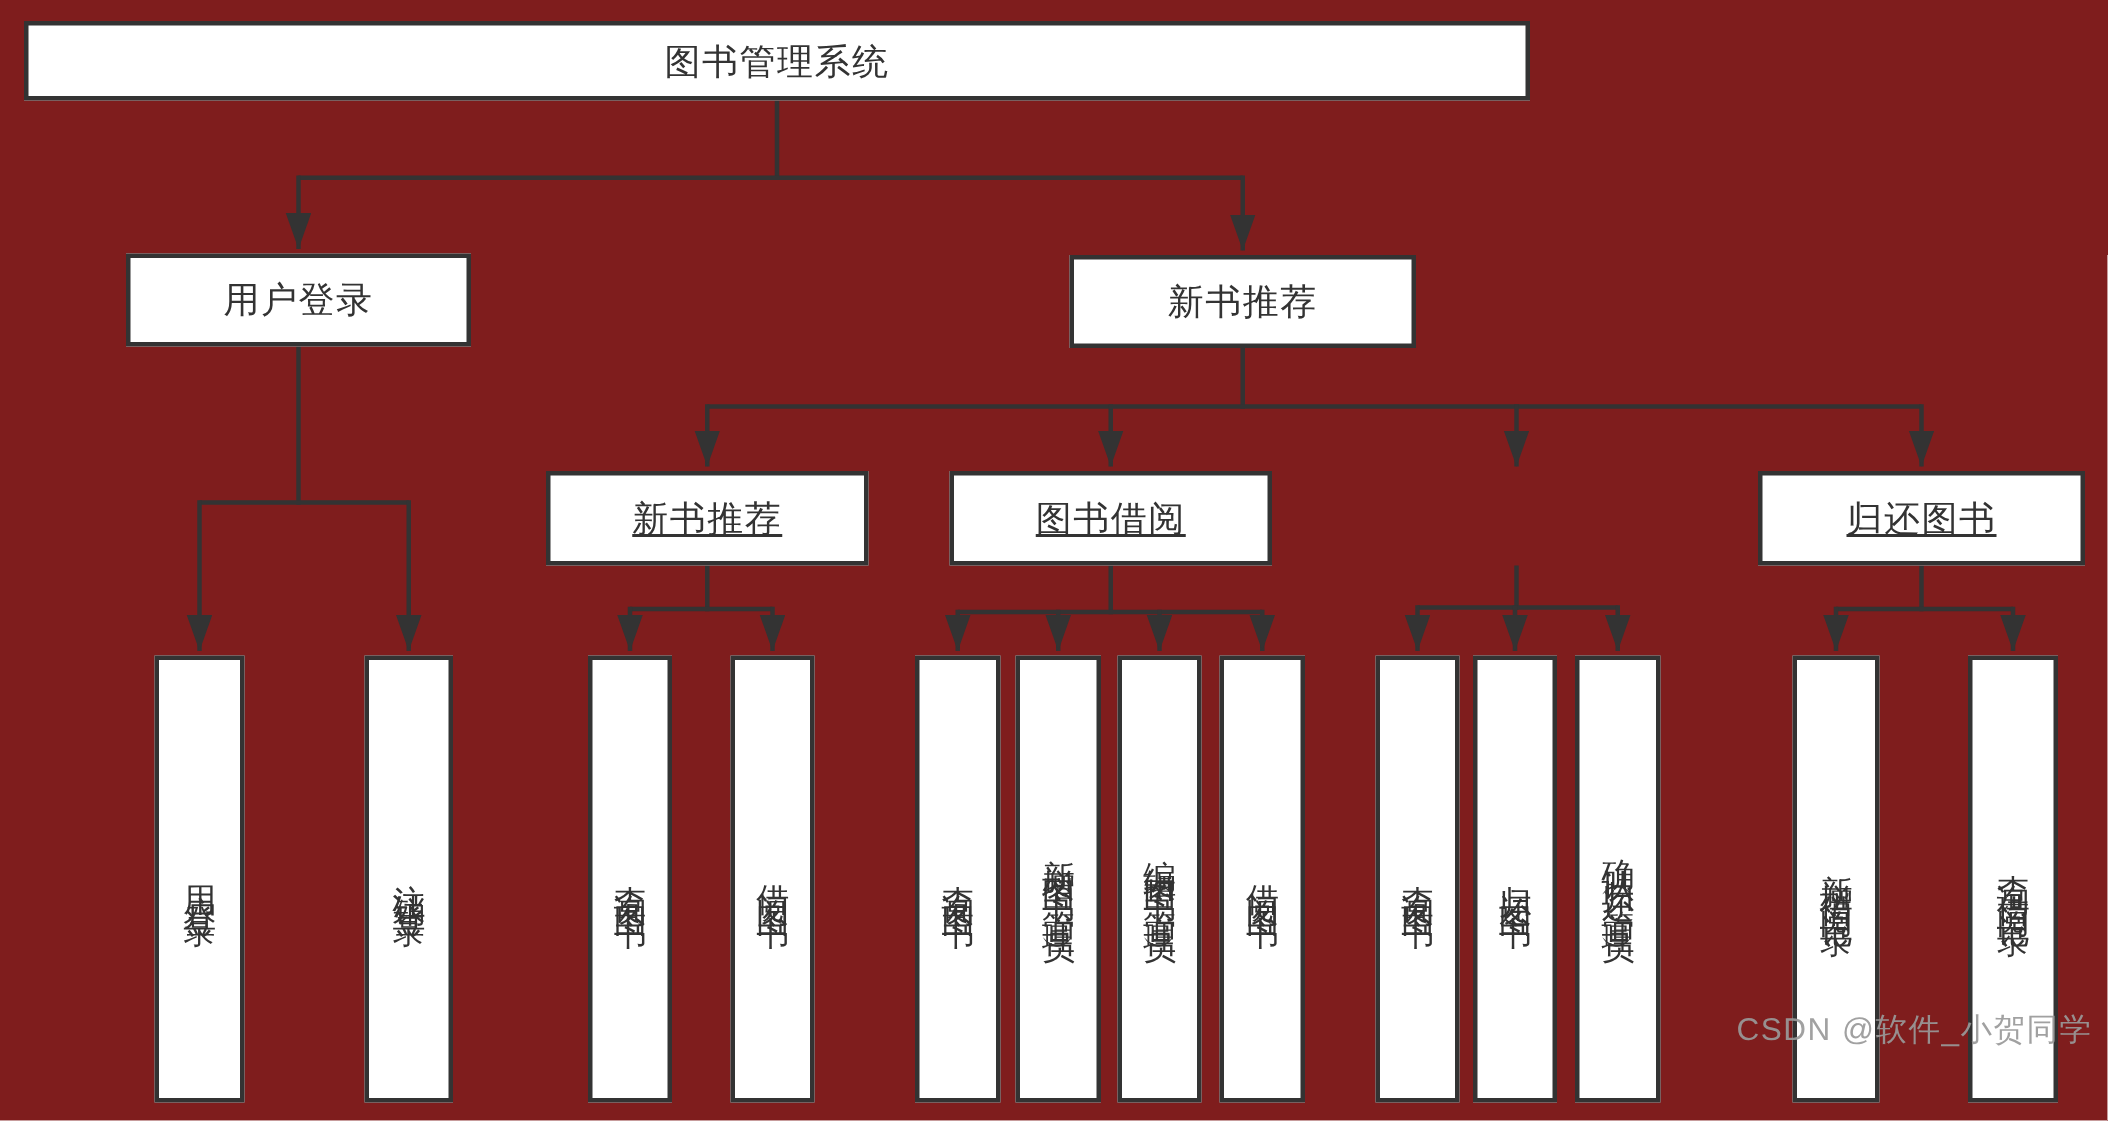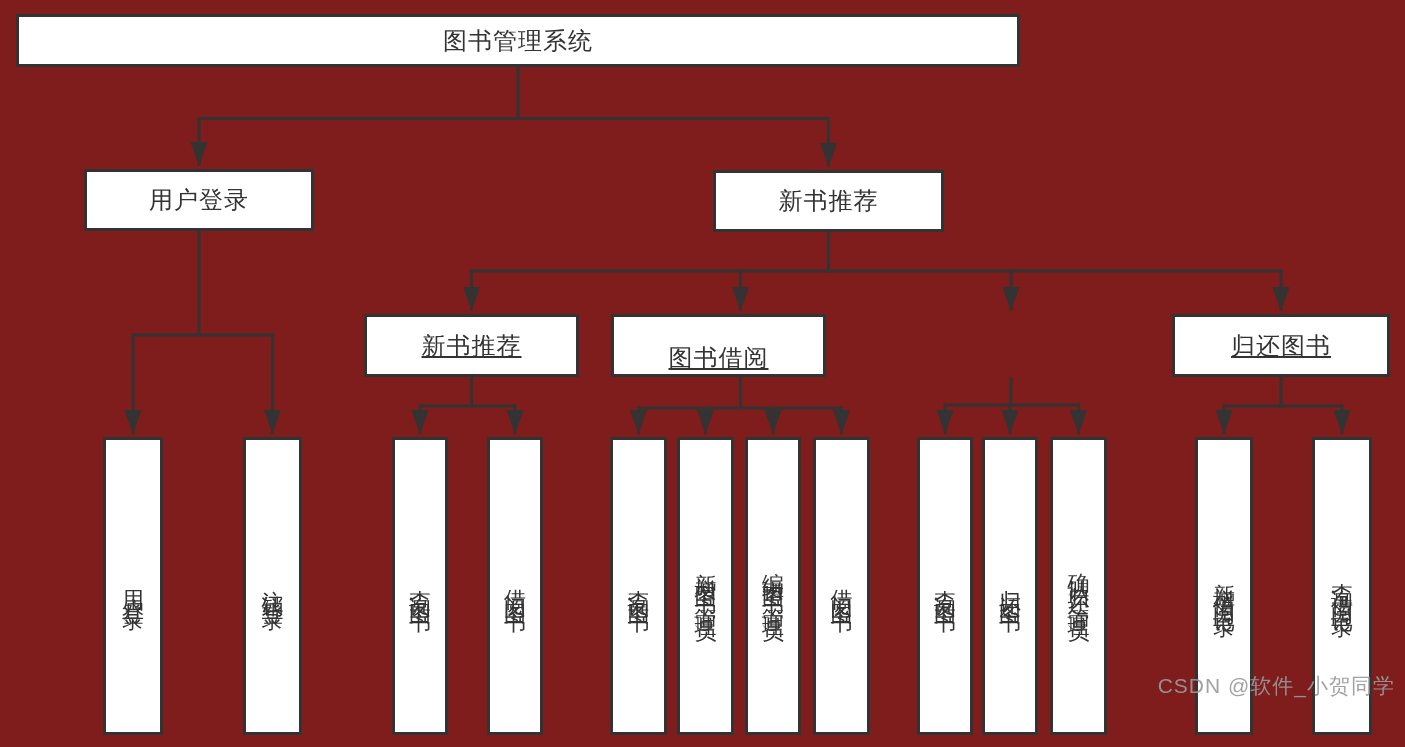--- a/index.html
+++ b/index.html
@@ -24,21 +24,21 @@
     position:absolute; top:672px; right:10px;
     font-size:21px; color:rgba(153,153,153,0.92); letter-spacing:1px;
     z-index:5;
   }
   
   #root   { left:16px;  top:14px;  width:1004px; height:53px; }
   #l2a    { left:84px;  top:169px; width:230px;  height:62px; }
   #l2b    { left:713px; top:170px; width:231px;  height:62px; }
   .l3     { top:314px; height:63px;text-decoration:underline; }
   #l3a { left:364px;  width:215px; }
-  #l3b { left:611px;  width:215px;align-items:flex-end; }
+  #l3b { left:633px;  width:215px; }
   #l3c { left:902px;  width:218px; }
   #l3d { left:1172px; width:218px; }
   .l4     { top:437px; height:298px; }
   #f1  { left:103px;  width:60px; }
   #f2  { left:243px;  width:59px; }
   #f3  { left:392px;  width:56px; }
   #f4  { left:487px;  width:56px; }
   #f5  { left:610px;  width:57px; }
   #f6  { left:677px;  width:57px; }
   #f7  { left:745px;  width:56px; }

